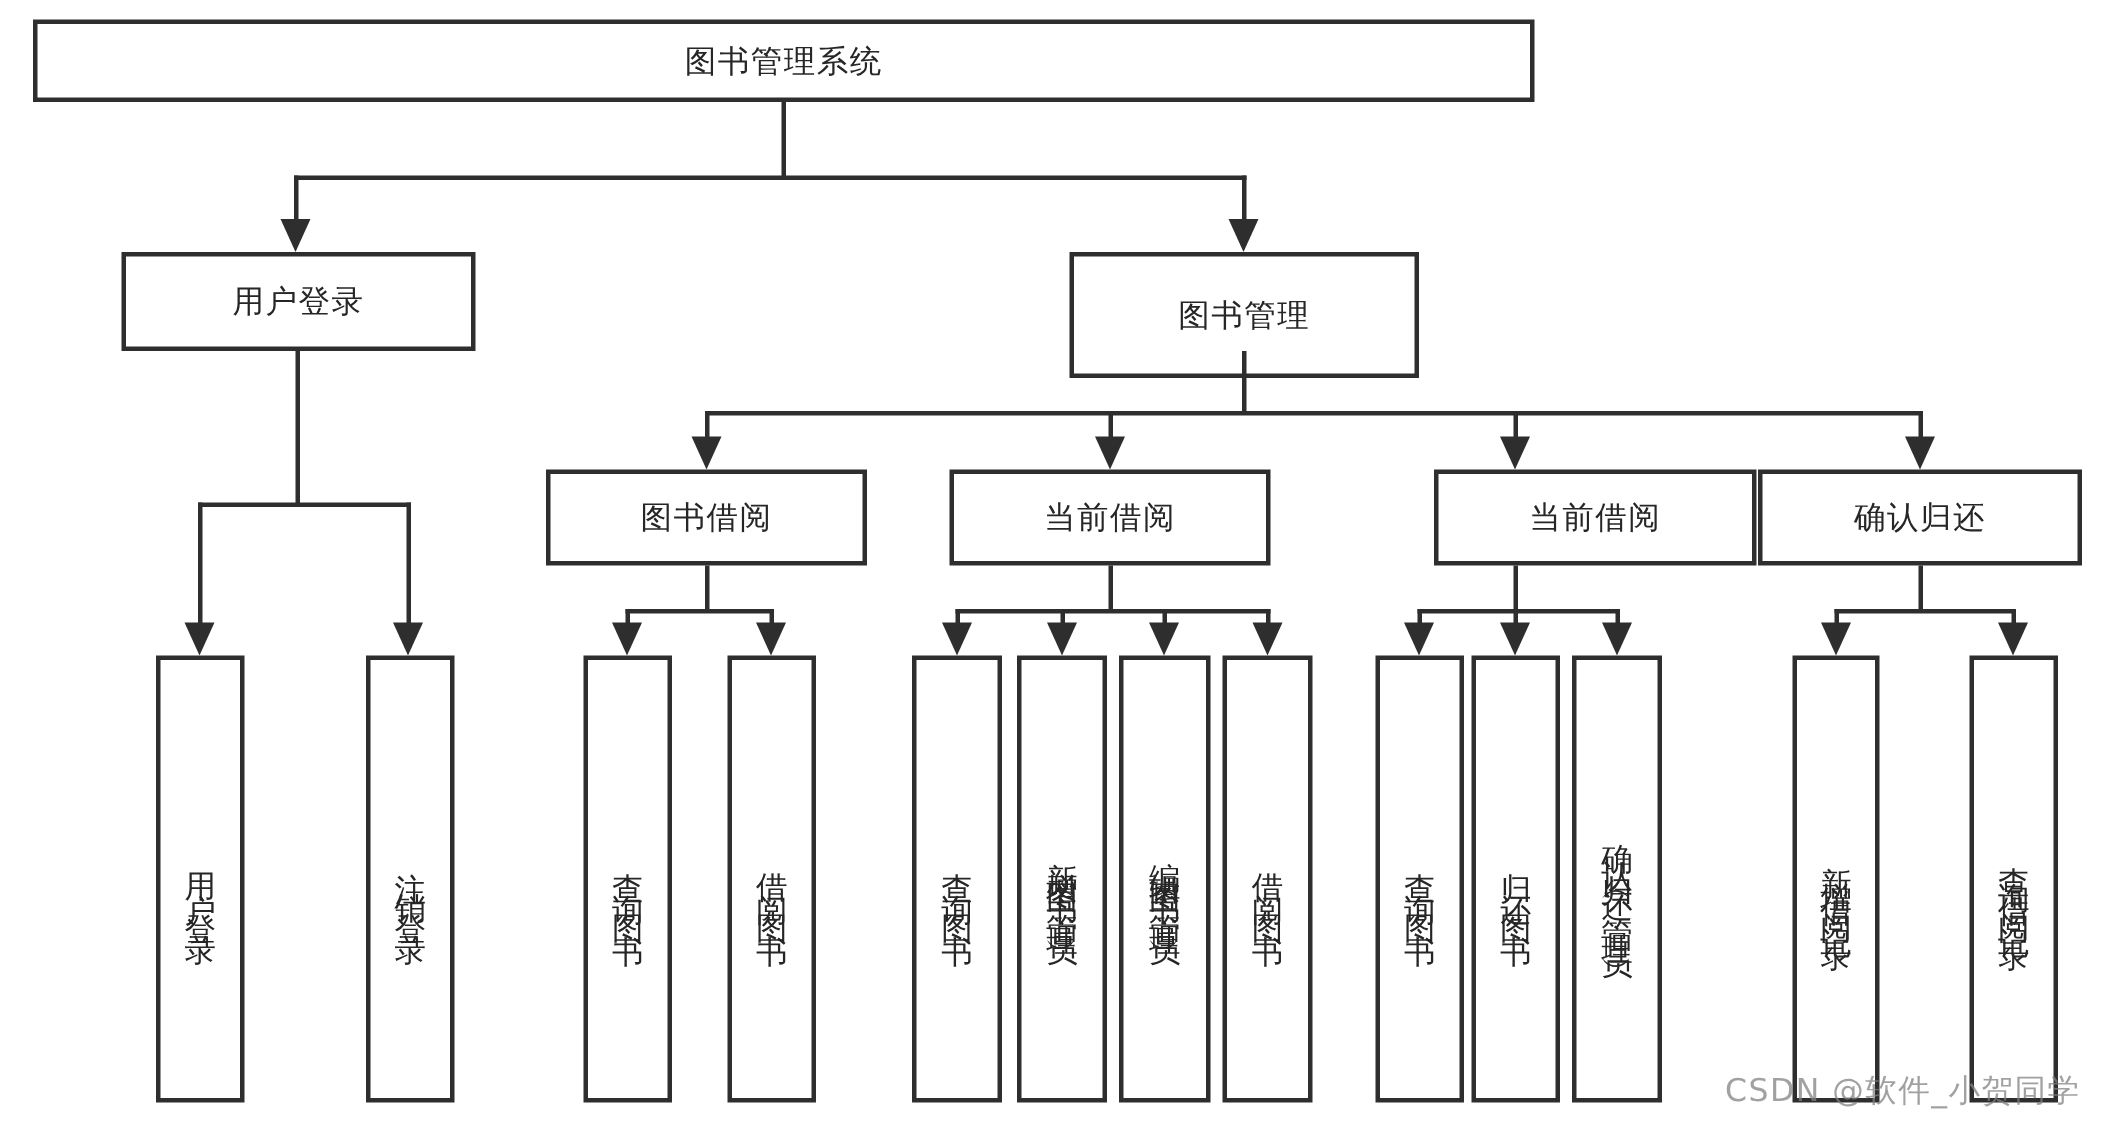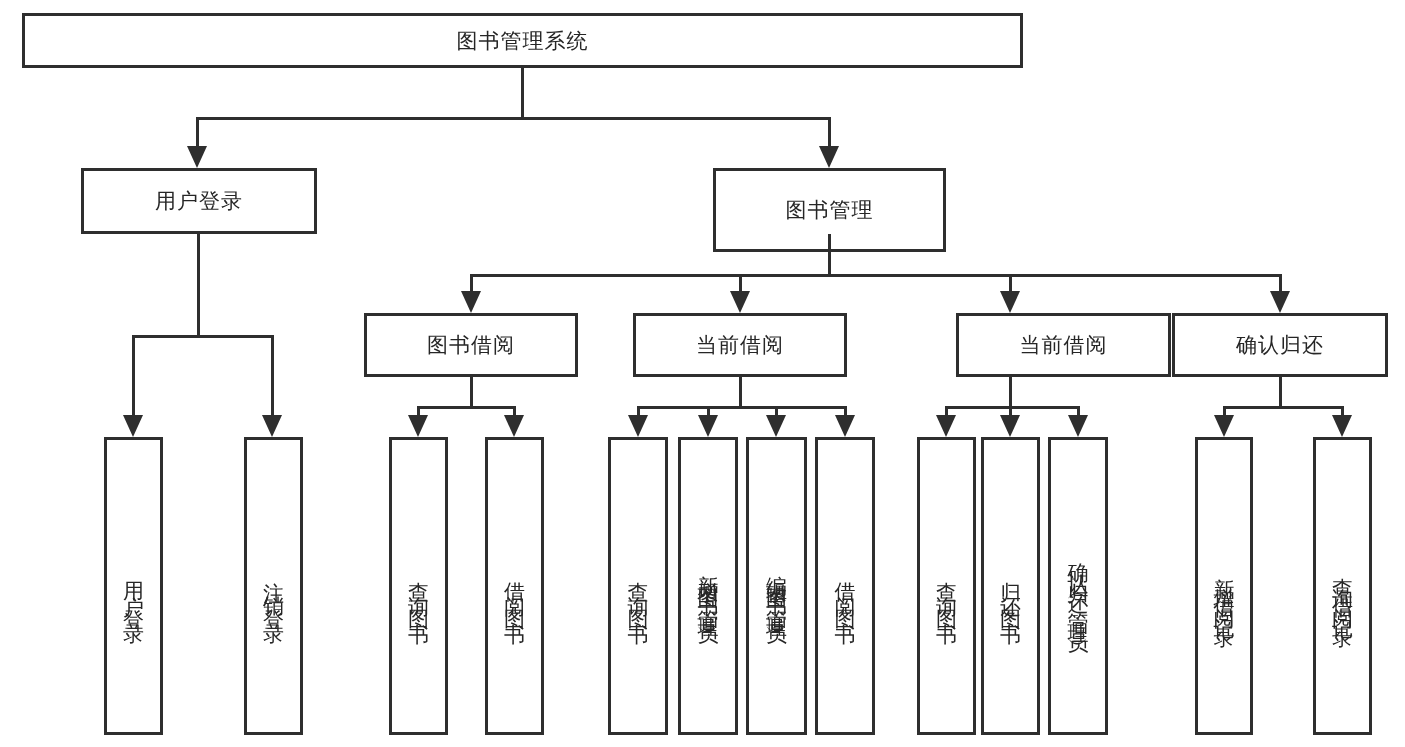--- a/index.html
+++ b/index.html
@@ -182,14 +182,15 @@
     <span class="vtext ls10">确认归还（管理员）</span>
   </div>
 
   <div class="box vbox" style="left:1195px;top:437px;width:58px;height:298px;">
     <span class="vtext ls10">新增借阅记录</span>
   </div>
   <div class="box vbox" style="left:1313px;top:437px;width:59px;height:298px;">
     <span class="vtext ls10">查询借阅记录</span>
   </div>
 
+  <div class="watermark">CSDN @软件_小贺同学</div>
 
 </div>
 
 </body></html>

